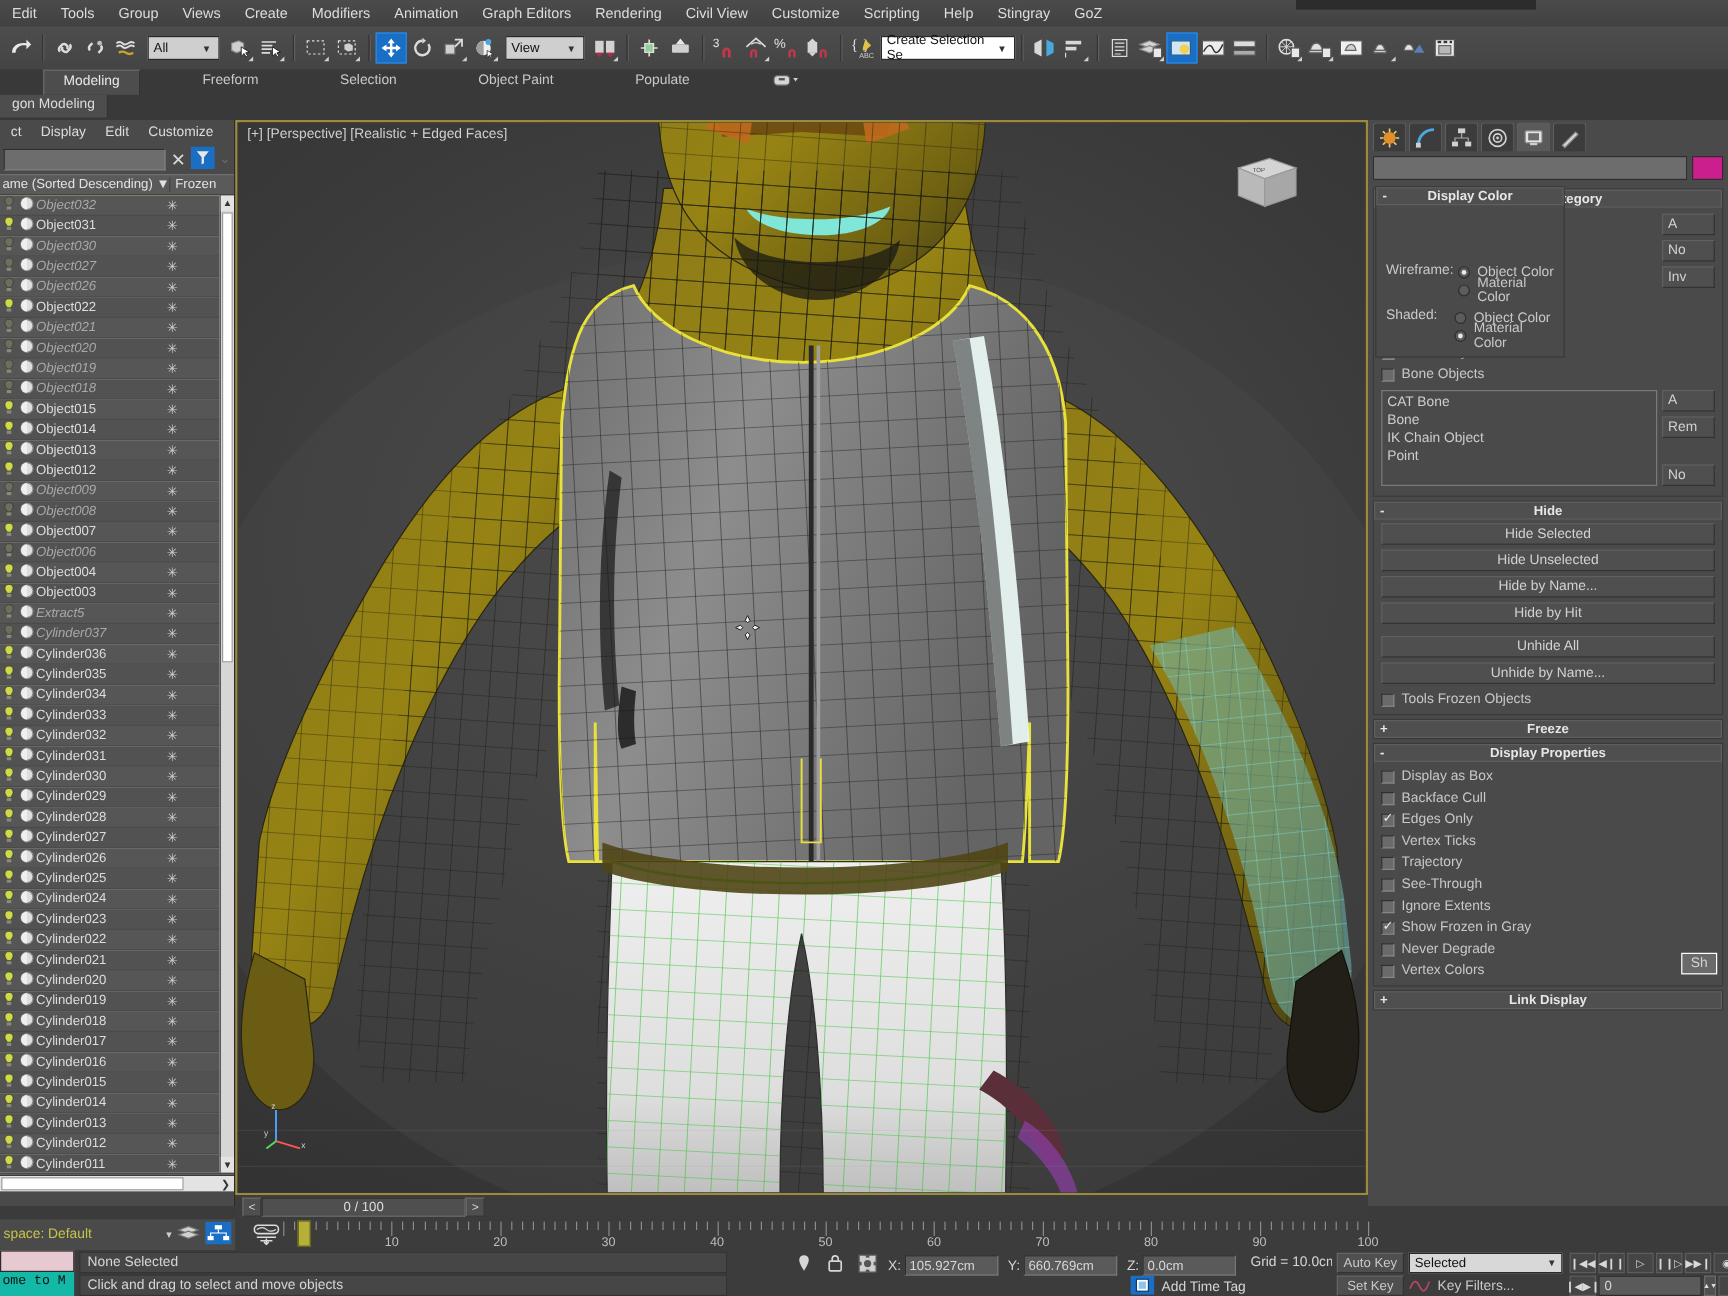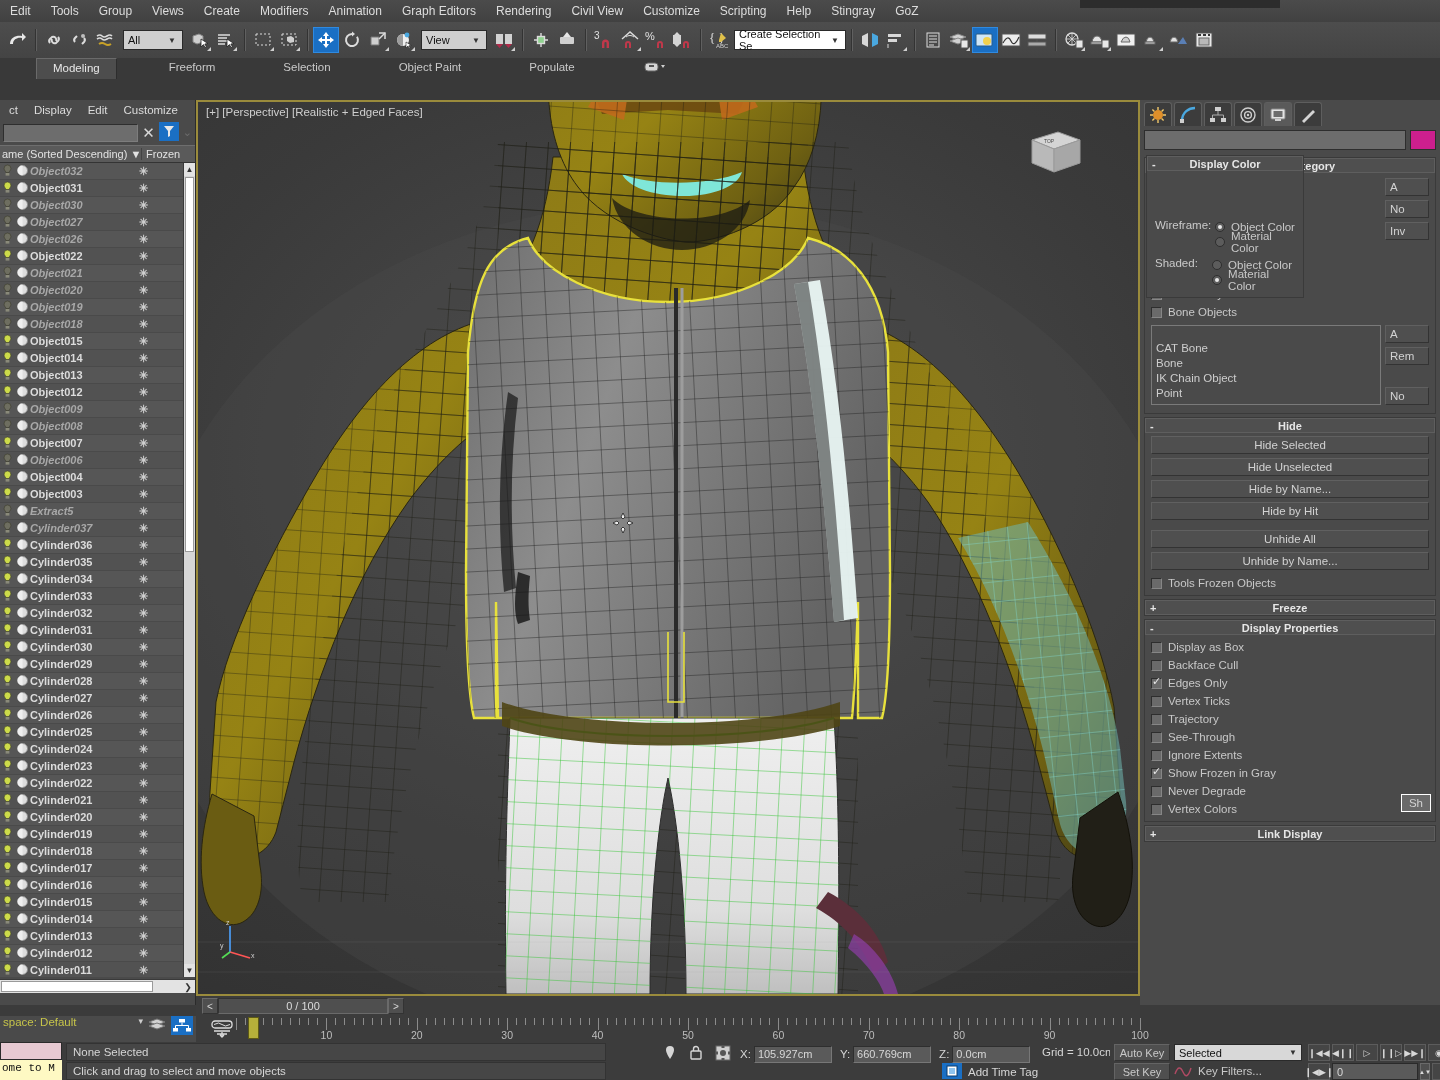--- a/index.html
+++ b/index.html
@@ -43,21 +43,21 @@
      background:#4a4a4a; border-right:1px solid #2b2b2b; }
   #expmenu { display:flex; height:20px; align-items:center; gap:2px; padding-left:2px;}
   #expmenu span { padding:2px 7px; font-size:11.5px; color:#dcdcdc;}
   #expfilter { height:25px; display:flex; align-items:center; padding:2px 3px; gap:4px;}
   #expfilter .fin { flex:1; height:18px; background:#6d6d6d; border:1px solid #2e2e2e;
      border-bottom-color:#7d7d7d; border-right-color:#7d7d7d;}
   #expcols { display:flex; height:18px; background:#5a5a5a; border-top:1px solid #6e6e6e;
      border-bottom:1px solid #343434; font-size:11px; align-items:center; }
   #expcols .c1 { flex:1; padding-left:2px; color:#e2e2e2; overflow:hidden; white-space:nowrap;text-align:center;}
   #expcols .c2 { width:54px; border-left:1px solid #434343; padding-left:4px; color:#e2e2e2;}
-  #explist { position:absolute; left:0; top:63px; right:12px; bottom:28px; overflow:hidden; background:#fef9c3;font-weight:bold; }
+  #explist { position:absolute; left:0; top:63px; right:12px; bottom:28px; overflow:hidden; background:#fef9c3; }
   .erow { height:17px; display:flex; align-items:center; background:#565656; border-bottom:1px solid #4a4a4a; }
   .erow:nth-child(even){ background:#525252; }
   .erow .bulb { width:14px; text-align:center; }
   .erow .dot { width:16px; text-align:center; }
   .erow .nm { flex:1; font-size:11px; color:#dcdcdc; white-space:nowrap; overflow:hidden;}
   .erow.hid .nm { font-style:italic; color:#a8a8a8; }
   .erow .fz { width:54px; text-align:left; padding-left:10px; color:#cfcfcf; font-size:11px;}
   #expscroll { position:absolute; right:0; top:63px; width:12px; bottom:28px; background:#d6d6d6; border-left:1px solid #3a3a3a;}
   #expscroll .thumb { position:absolute; left:1px; right:1px; top:14px; height:375px; background:#fff; border:1px solid #9a9a9a;}
   #expscroll .sbtn { position:absolute; left:0; right:0; height:13px; background:#e3e3e3; font-size:8px;
@@ -93,43 +93,43 @@
   .robody { padding:4px 6px; }
   .chk { display:flex; align-items:center; gap:6px; height:18px; font-size:11.5px; color:#c8c8c8; }
   .box { width:11px; height:11px; background:#6a6a6a; border:1px solid #2e2e2e;
      border-bottom-color:#868686; border-right-color:#868686; position:relative; flex:none;}
   .box.on:after { content:"✓"; position:absolute; left:0; top:-4px; font-size:11px; color:#e8e8e8; }
   .radio { width:10px; height:10px; border-radius:50%; background:#5c5c5c; border:1px solid #2e2e2e; position:relative; flex:none;}
   .radio.on:after { content:""; position:absolute; left:2px; top:2px; width:4px; height:4px; border-radius:50%; background:#e8e8e8;}
   .pbtn { height:18px; background:#4f4f4f; border:1px solid #606060; border-right-color:#333;
      border-bottom-color:#333; display:flex; align-items:center; justify-content:center;
      font-size:11.5px; color:#d2d2d2; margin-bottom:4px;}
-  .listbox { height:80px; background:#4a4a4a; border:1px solid #7a7a7a; padding:15px 4px; overflow:hidden;}
+  .listbox { height:80px; background:#4a4a4a; border:1px solid #7a7a7a; padding:2px 4px; overflow:hidden;}
   .listbox div { font-size:11.5px; color:#cdcdcd; line-height:15px; }
 
   
   #dcfloat { position:absolute; left:1146px; top:155px; width:158px; z-index:20;
     background:#4a4a4a; border:1px solid #3a3a3a; }
 
   
   #timeslider { position:absolute; left:196px; top:996px; width:944px; height:20px; background:#3c3c3c;
       display:flex; align-items:center; }
   .tsbtn { width:16px; height:16px; background:#4f4f4f; border:1px solid #6a6a6a; border-right-color:#333;
       border-bottom-color:#333; display:flex; align-items:center; justify-content:center; font-size:10px;}
   #tsfield { width:170px; height:16px; background:#4f4f4f; border:1px solid #333; border-bottom-color:#6a6a6a;
       border-right-color:#6a6a6a; display:flex; align-items:center; justify-content:center; font-size:11px; color:#dcdcdc;}
   #trackbar { position:absolute; left:196px; top:1016px; width:944px; height:26px; background:#3c3c3c; }
   #tbticks { position:absolute; left:40px; right:0; top:0; bottom:0; }
   #tbticks .tk { position:absolute; top:2px; width:1px; height:7px; background:#8b8b8b; }
   #tbticks .tkM { height:12px; }
   #tbticks .lb { position:absolute; top:13px; font-size:10.5px; color:#bdbdbd; transform:translateX(-50%); }
   #tbkey { position:absolute; left:52px; top:1px; width:11px; height:22px; background:#b6b03a; border:1px solid #5e5a16;}
-  #wsbar { position:absolute; left:0; top:1016px; width:196px; height:26px; background:#4a4a4a; display:flex; align-items:flex-start; gap:4px; padding:0 3px;}
+  #wsbar { position:absolute; left:0; top:1016px; width:196px; height:26px; background:#4a4a4a; display:flex; align-items:center; gap:4px; padding:0 3px;}
   #maxscript { position:absolute; left:0; top:1042px; width:62px; height:18px; background:#e7c9d2; border:1px solid #2b2b2b;}
-  #maxscript2 { position:absolute; left:0; top:1060px; width:62px; height:20px; background:#fef9c3;
+  #maxscript2 { position:absolute; left:0; top:1060px; width:62px; height:20px; background:#14b8a6;
      color:#111; font-family:"Liberation Mono", monospace; font-size:11px; padding:2px 2px;}
   #statusbar { position:absolute; left:62px; top:1042px; width:1378px; height:38px; background:#3c3c3c;}
   #sbline1 { position:absolute; left:4px; top:1px; width:540px; height:18px; background:#464646;
      border:1px solid #333; display:flex; align-items:center; padding-left:6px; font-size:11.5px; color:#d6d6d6;}
   #sbline2 { position:absolute; left:4px; top:20px; width:540px; height:18px; background:#464646;
      border:1px solid #333; display:flex; align-items:center; padding-left:6px; font-size:11.5px; color:#d6d6d6;}
   .coordfld { width:78px; height:17px; background:#5a5a5a; border:1px solid #2e2e2e; border-bottom-color:#777;
       border-right-color:#777; font-size:11px; color:#d8d8d8; display:flex; align-items:center; padding-left:3px;}
   .coordlbl { font-size:11.5px; color:#d6d6d6; margin:0 3px 0 8px;}
   #gridlbl { position:absolute; left:980px; top:4px; font-size:11.5px; color:#d6d6d6;}
@@ -434,20 +434,23 @@
       <div class="rt">Selection</div>
       <div class="rt">Object Paint</div>
       <div class="rt">Populate</div>
       <div class="rt">
         <svg width="22" height="12" viewBox="0 0 22 12">
             <rect x="2" y="2" width="13" height="8" rx="3" fill="#d6d6d6" stroke="#666"></rect>
           <rect x="6" y="4" width="5" height="2" fill="#555"></rect>
             <path d="M18 4 l2 3 l2-3" fill="#cfcfcf"></path>
           </svg>
       </div>
+    </div>
+    <div id="ribsub">
+      <div class="rs">gon Modeling</div>
     </div>
   </div>
 
   <div id="explorer">
     <div id="expmenu">
       <span>ct</span>
       <span>Display</span>
       <span>Edit</span>
       <span>Customize</span>
     </div>

